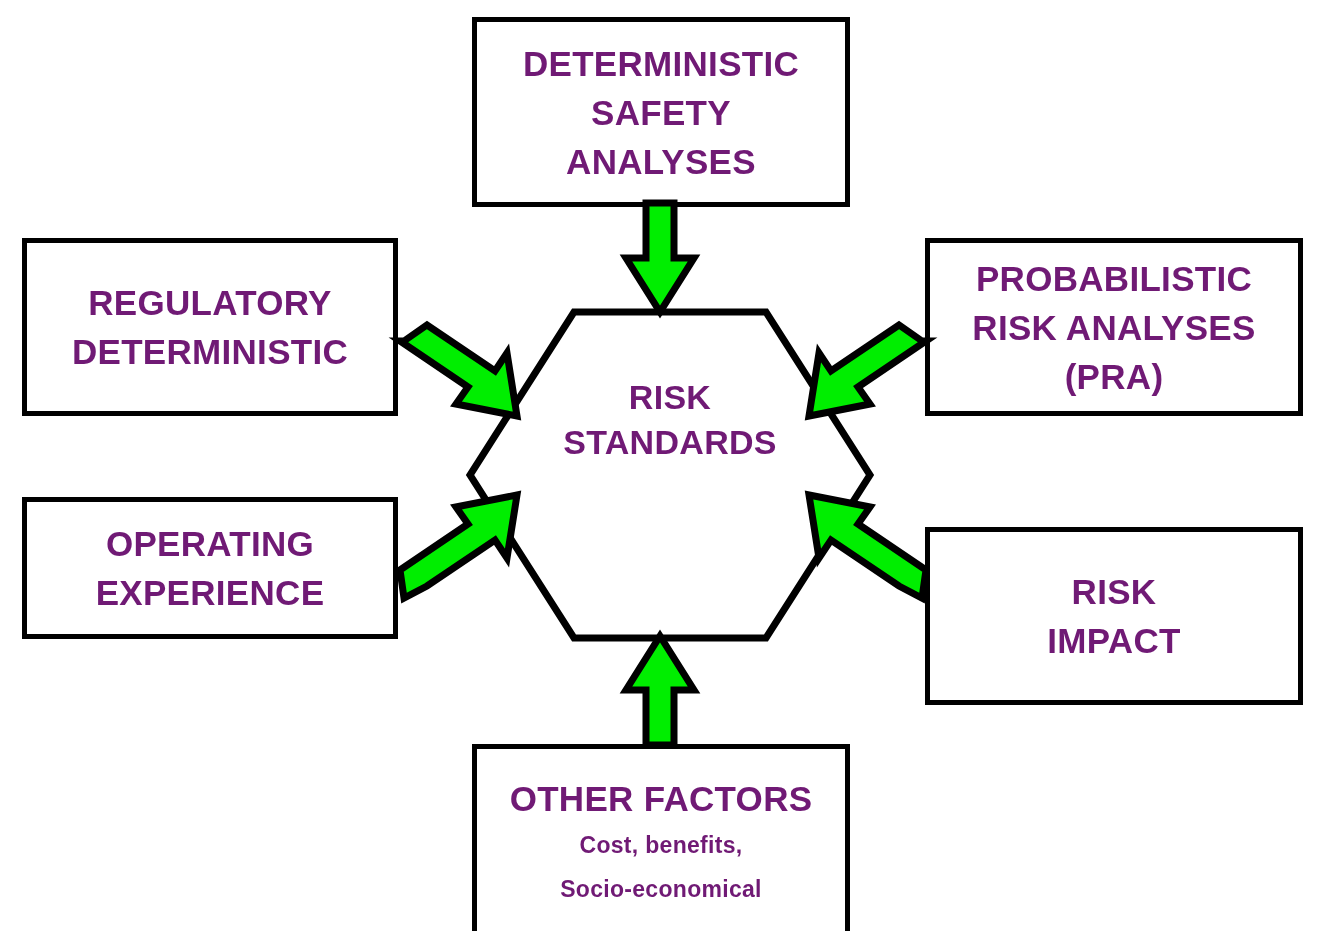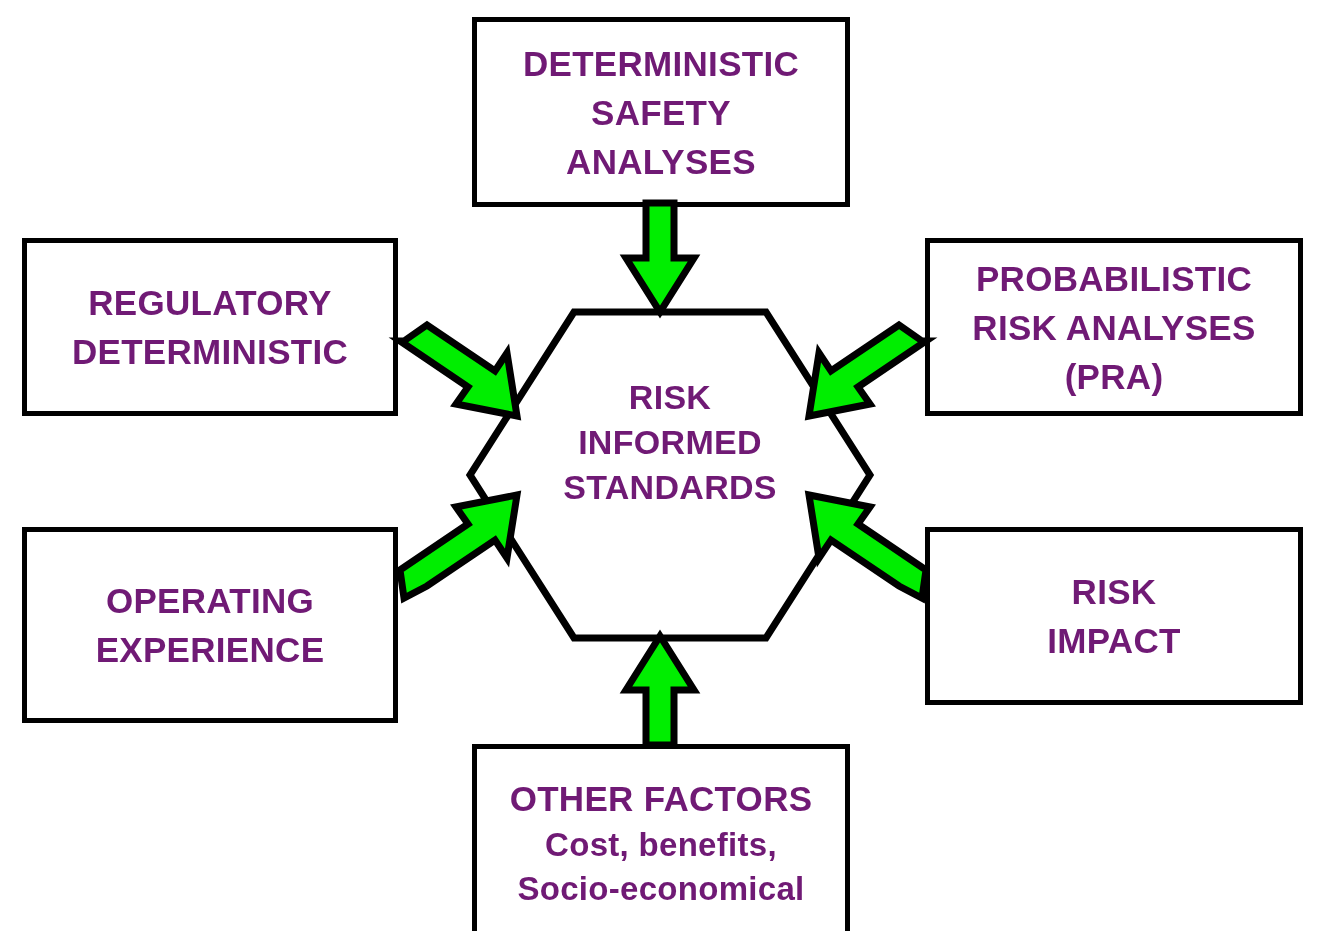--- a/index.html
+++ b/index.html
@@ -33,29 +33,29 @@
   .node-line {
     display: block;
     color: #701a75;
     font-weight: bold;
     font-size: 35px;
     line-height: 49px;
     letter-spacing: 0.3px;
     white-space: nowrap;
   }
   .node-line.sub {
-    font-size: 33px;
+    font-size: 23px;
     line-height: 44px;
   }
 
   
   #box-top        { left: 472px;  top: 17px;   width: 378px; height: 190px; }
   #box-left-top   { left: 22px;   top: 238px;  width: 376px; height: 178px; }
   #box-right-top  { left: 925px;  top: 238px;  width: 378px; height: 178px; }
-  #box-left-bot   { left: 22px;   top: 527px;  width: 376px; height: 196px; }
+  #box-left-bot   { left: 22px;   top: 497px;  width: 376px; height: 142px; }
   #box-right-bot  { left: 925px;  top: 527px;  width: 378px; height: 178px; }
   #box-bottom     { left: 472px;  top: 744px;  width: 378px; height: 196px; }
 
   
   #hexagon-shape {
     position: absolute;
     left: 462px;
     top: 304px;
     width: 416px;
     height: 342px;
@@ -124,21 +124,20 @@
     <span class="node-line sub">Cost, benefits,</span>
     <span class="node-line sub">Socio-economical</span>
   </div>
 
   <svg id="hexagon-shape" viewBox="0 0 416 342">
     <polygon points="112,8 304,8 408,171 304,334 112,334 8,171" fill="#FFFFFF" stroke="#000000" stroke-width="7" stroke-linejoin="miter"></polygon>
   </svg>
 
   <div id="hexagon-label">
     <span class="node-line">RISK</span>
-    <span class="node-line">INFORMED</span>
     <span class="node-line">STANDARDS</span>
   </div>
 
   <svg id="arrow-layer" viewBox="0 0 1326 931">
 
     <polygon class="arrow-shape" points="646,203 674,203 674,258 694,258 660,312 626,258 646,258" fill="#00EE00"></polygon>
 
     <polygon class="arrow-shape" points="646,745 646,690 626,690 660,636 694,690 674,690 674,745" fill="#00EE00"></polygon>
 
     <polygon class="arrow-shape" points="404,341 427,325 495,371 507,353 517,416 456,404 468,387 400,341" fill="#00EE00"></polygon>

